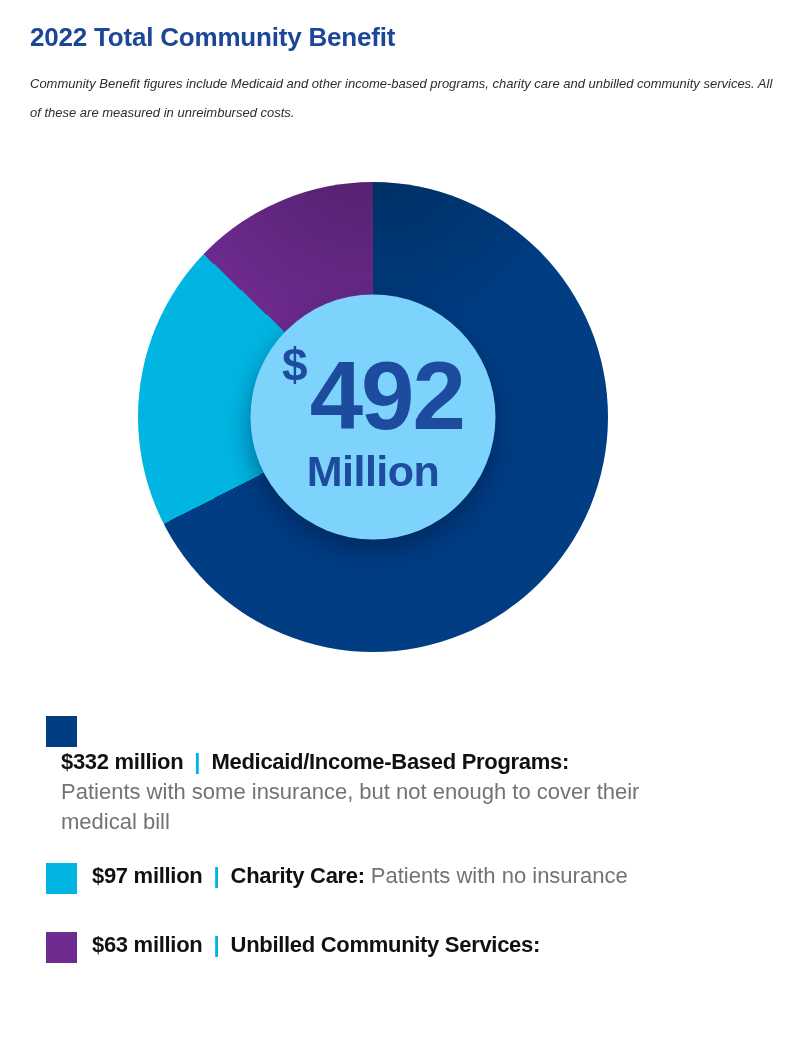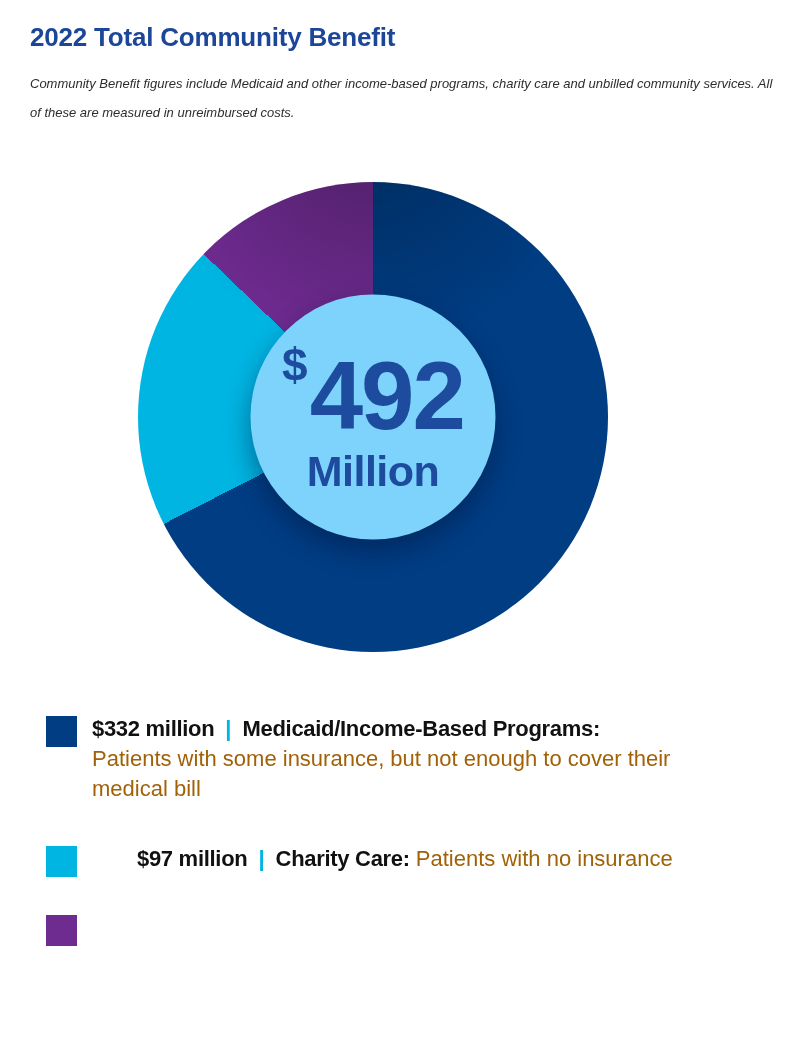--- a/index.html
+++ b/index.html
@@ -93,43 +93,43 @@
   .legend {
     position: absolute;
     left: 46px;
     top: 714px;
     width: 716px;
   }
   .legend-row {
     display: flex;
     align-items: flex-start;
   }
-  .legend-row.row-1 { margin-bottom: 40px; }
-  .legend-row.row-2 { margin-bottom: 36px; gap: 45px; }
+  .legend-row.row-1 { margin-bottom: 24px; flex-direction: column; }
+  .legend-row.row-2 { margin-bottom: 36px; }
   .swatch {
     flex: 0 0 auto;
     width: 31px;
     height: 31px;
     margin-top: 2px;
     
   }
   .legend-text {
     margin-left: 15px;
     font-size: 22px;
     line-height: 30px;
     color: #111111;
   }
   .legend-head { white-space: nowrap; }
   .amount, .cat-label { font-weight: bold; color: #111111; letter-spacing: -0.3px; }
   .divider {
     color: #00b5e2;
     font-weight: bold;
     margin: 0 11px;
   }
-  .cat-desc { display: block; max-width: 600px; color: #a16207; }
+  .cat-desc { display: block; max-width: 600px; color: #737373; }
   .legend-row.inline-desc .legend-head { white-space: normal; }
   .legend-row.inline-desc .cat-desc { display: inline; margin-left: 6px; }
 </style>
 </head>
 <body>
 
 <div class="page">
 
   <div class="header">
     <div class="page-title">2022 Total Community Benefit</div>
@@ -159,17 +159,18 @@
     <div class="legend-row row-2 inline-desc">
       <div class="swatch" style="background: rgb(0, 181, 226);"></div>
       <div class="legend-text">
         <span class="legend-head"><span class="amount">$97 million</span><span class="divider">|</span><span class="cat-label">Charity Care:</span><span class="cat-desc">Patients with no insurance</span></span>
       </div>
     </div>
 
     <div class="legend-row row-3">
       <div class="swatch" style="background: rgb(110, 43, 144);"></div>
       <div class="legend-text">
+        <span class="legend-head"><span class="amount">$63 million</span><span class="divider">|</span><span class="cat-label">Unbilled Community Services:</span></span>
       </div>
     </div>
 
   </div>
 </div>
 
 </body></html>

